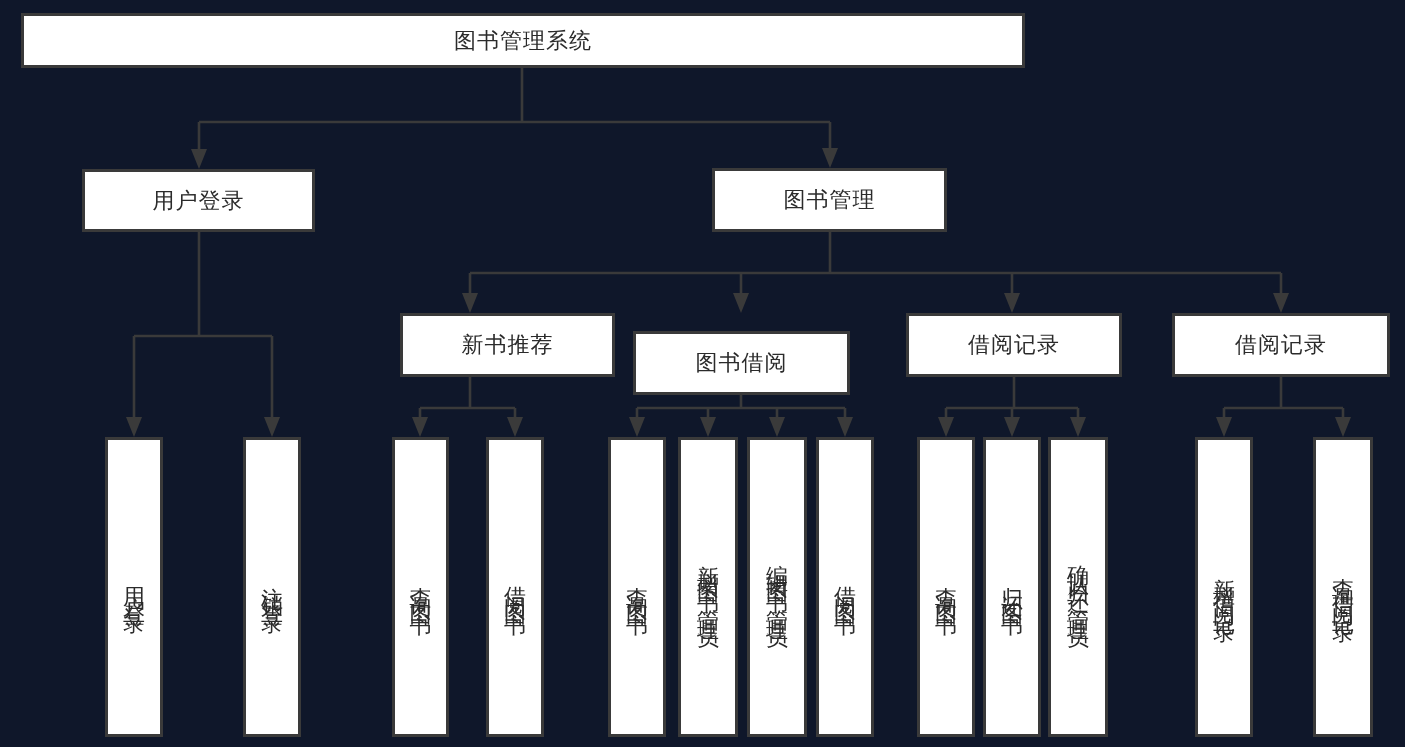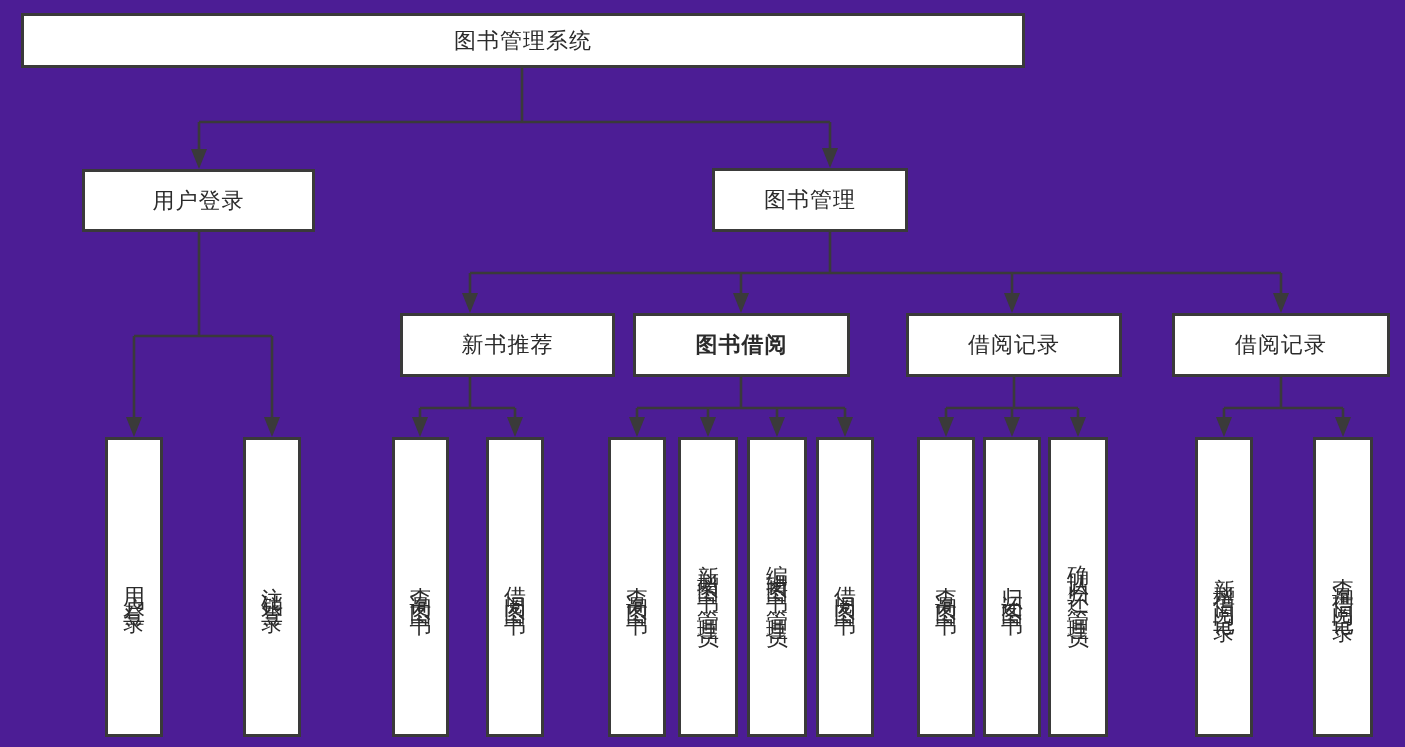--- a/index.html
+++ b/index.html
@@ -1,20 +1,20 @@
 <!DOCTYPE html>
 <html><head>
 <meta charset="utf-8">
 <style>
   html, body { margin: 0; padding: 0; background: #ffffff; }
   .canvas {
     position: relative;
     width: 1405px;
     height: 747px;
-    background: #4c1d95;
+    background: #0f172a;
     overflow: hidden;
     font-family: "Liberation Sans", "DejaVu Sans", sans-serif;
   }
   .lines {
     position: absolute;
     left: 0; top: 0;
     width: 1405px; height: 747px;
     pointer-events: none;
   }
   .node {
@@ -93,28 +93,28 @@
     </g>
   </svg>
 
   <div class="node hbox" style="left:21px; top:13px; width:1004px; height:55px;">
     <span>图书管理系统</span>
   </div>
 
   <div class="node hbox" style="left:82px; top:169px; width:233px; height:63px;">
     <span>用户登录</span>
   </div>
-  <div class="node hbox" style="left:712px; top:168px; width:196px; height:64px;">
+  <div class="node hbox" style="left:712px; top:168px; width:235px; height:64px;">
     <span>图书管理</span>
   </div>
 
   <div class="node hbox" style="left:363px; top:313px; width:215px; height:64px;margin-left:37px;">
     <span>新书推荐</span>
   </div>
-  <div class="node hbox" style="left:633px; top:313px; width:217px; height:64px;font-weight:bold;">
+  <div class="node hbox" style="left:633px; top:331px; width:217px; height:64px;">
     <span>图书借阅</span>
   </div>
   <div class="node hbox" style="left:906px; top:313px; width:216px; height:64px;">
     <span>借阅记录</span>
   </div>
   <div class="node hbox" style="left:1172px; top:313px; width:218px; height:64px;">
     <span>借阅记录</span>
   </div>
 
   <div class="node vbox" style="left:105px; top:437px; width:58px; height:300px;">

